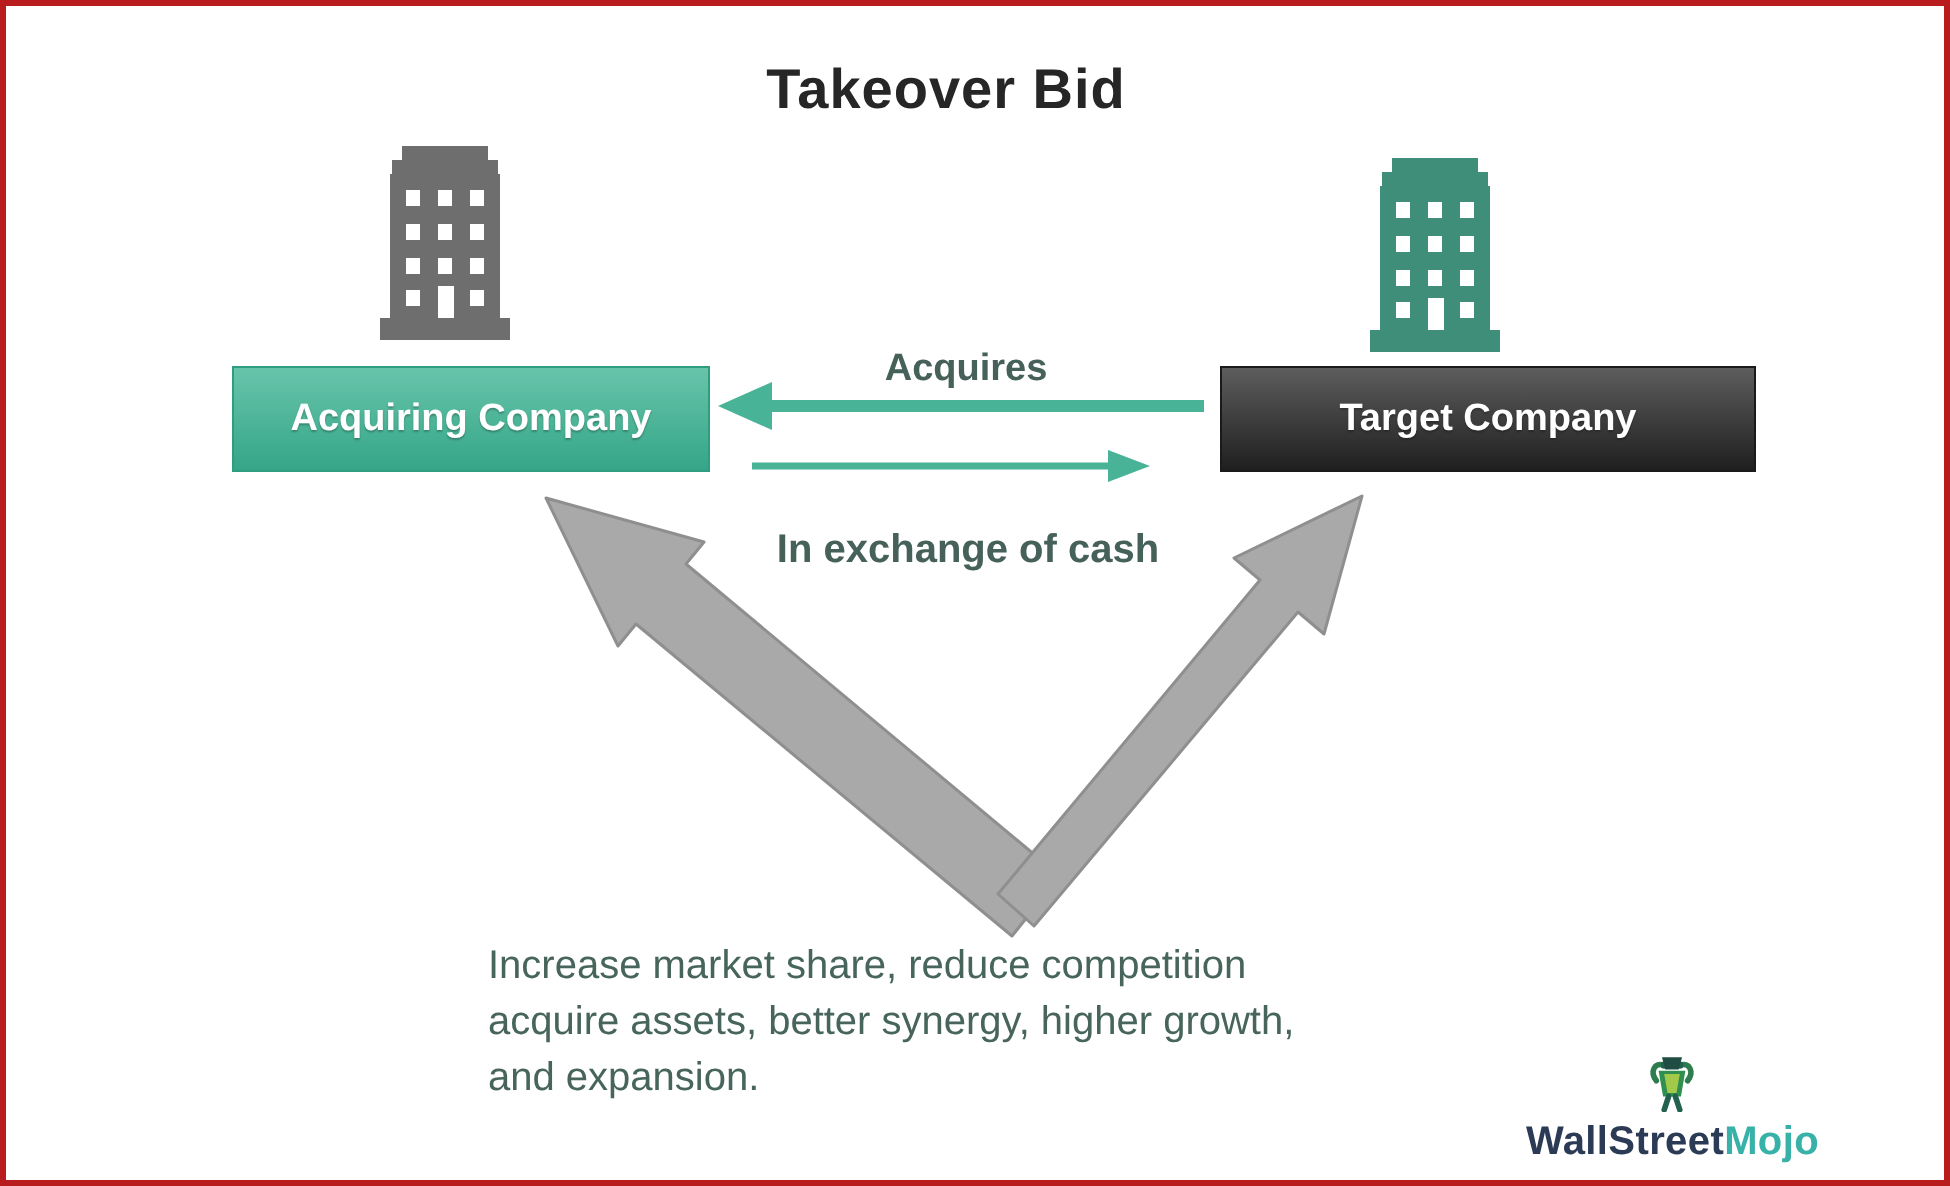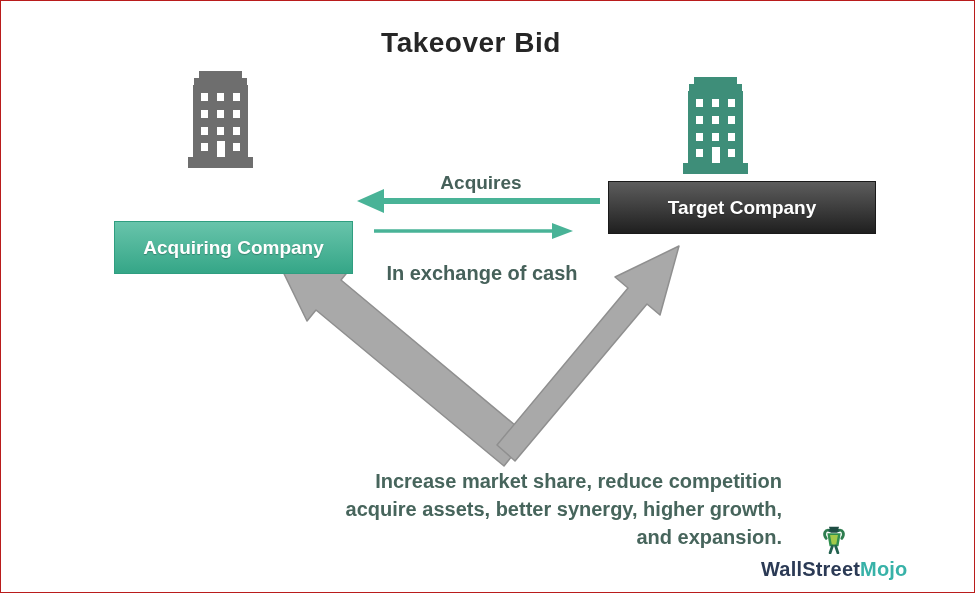--- a/index.html
+++ b/index.html
@@ -1,45 +1,45 @@
 <!DOCTYPE html>
 <html><head>
 <meta charset="utf-8">
 <style>
   html,body{margin:0;padding:0;background:#fff;}
   .canvas{
     position:relative;width:975px;height:593px;background:#ffffff;
-    border:1px solid #b91c1c;box-sizing:border-box;overflow:hidden;
+    border:3px solid #b91c1c;box-sizing:border-box;overflow:hidden;
     font-family:"Liberation Sans", sans-serif;
   }
   .layer{position:absolute;left:0;top:0;width:975px;height:593px;}
   .title{
     position:absolute;left:280px;top:26px;width:380px;margin:0;
     text-align:center;font-size:28px;font-weight:700;color:#262626;letter-spacing:0.5px;
   }
   .box{
     position:absolute;height:53px;display:flex;align-items:center;justify-content:center;
     color:#ffffff;font-size:19px;font-weight:700;text-shadow:0 1px 1px rgba(0,0,0,0.25);
   }
   .box-acquiring{
     left:113px;top:180px;width:239px;
     background:linear-gradient(#68c4ab,#35a687);
-    border:1px solid #2f9e80;box-sizing:border-box;margin-top:40px;
+    border:1px solid #2f9e80;box-sizing:border-box;
   }
   .box-target{
     left:607px;top:180px;width:268px;
     background:linear-gradient(#5d5d5d,#1f1f1f);
     border:1px solid #1a1a1a;box-sizing:border-box;
   }
   .rel-label{position:absolute;color:#46615a;font-weight:700;text-align:center;margin-top:16px;}
   .acquires{left:380px;top:155px;width:200px;font-size:19px;}
   .exchange{left:331px;top:243px;width:300px;font-size:20px;line-height:26px;}
   .benefits{
     position:absolute;left:241px;top:466px;width:540px;
-    text-align:right;color:#47655c;font-size:20px;font-weight:700;line-height:28px;
+    text-align:left;color:#47655c;font-size:20px;font-weight:400;line-height:28px;
   }
   .logo{
     position:absolute;left:760px;top:524px;height:56px;
     display:flex;align-items:center;gap:4px;flex-direction:column;
   }
   .logo-text{font-size:20px;font-weight:700;letter-spacing:0.2px;}
   .logo-text .ws{color:#2b3a55;}
   .logo-text .mojo{color:#38b2a8;}
 </style>
 </head>

